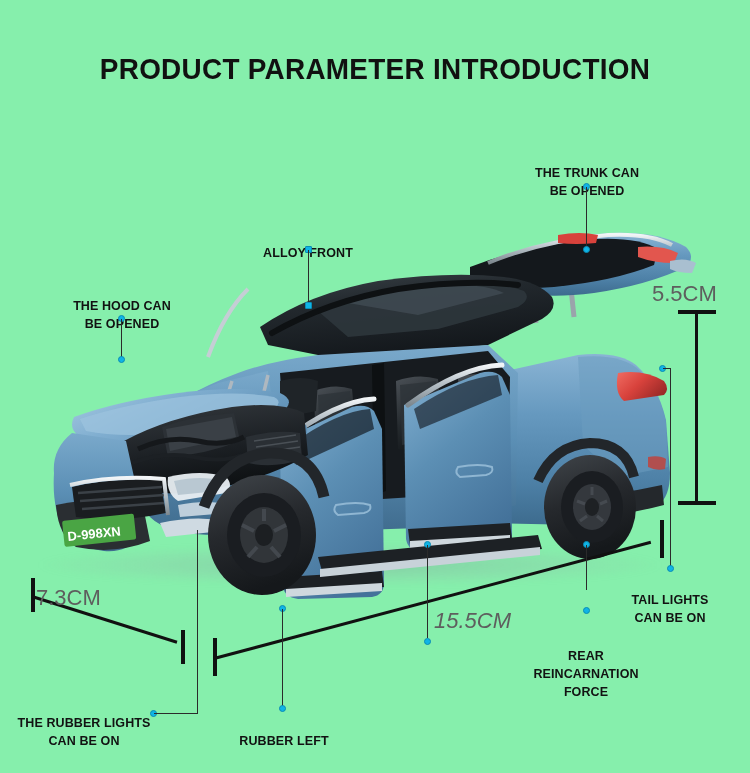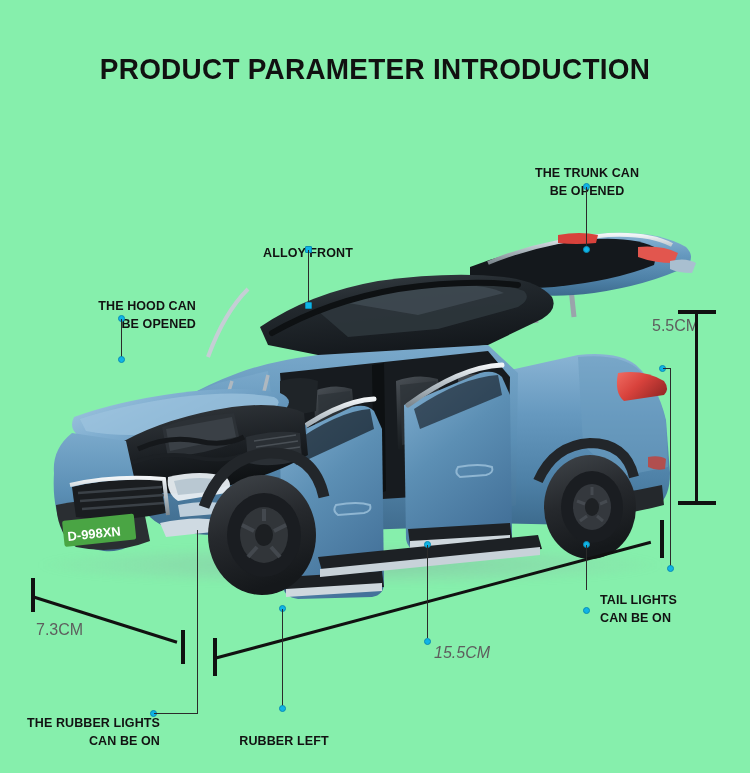--- a/index.html
+++ b/index.html
@@ -36,32 +36,31 @@
     position:absolute;
     font-size:12.5px;
     font-weight:bold;
     color:#121212;
     line-height:18px;
     letter-spacing:0.1px;
     white-space:pre-line;
     text-align:center;
     margin-top:16px;
   }
-  .callout.left   { text-align:right; }
-  .callout.right  { text-align:left; }
+  .callout.left   { text-align:center; }
+  .callout.right  { text-align:center; }
 
   
   .dimtext {
     position:absolute;
-    font-size:16px;
+    font-size:22px;
     font-weight:400;
     color:#5e5e5e;
     letter-spacing:0px;
     white-space:nowrap;
-    margin-top:36px;
   }
 
   
   .leader {
     position:absolute;
     background:#2b2b2b;
   }
   .leader.v { width:1.4px; }
   .leader.h { height:1.4px; }
 
@@ -378,20 +377,23 @@
 CAN BE ON</div>
 
   <div class="dimcap v" style="left:213px; top:638px; height:38px;"></div>
   <div class="slantline" style="left:214px; top:657px; width:452px; transform:rotate(-14.9deg);"></div>
   <div class="dimcap v" style="left:660px; top:520px; height:38px;"></div>
   <div class="dimtext" style="left:434px; top:608px;font-style:italic;">15.5CM</div>
 
   <div class="dot" style="left:583px; top:541px;"></div>
   <div class="leader v" style="left:586px; top:545px; height:45px;"></div>
   <div class="dot" style="left:583px; top:607px;"></div>
+  <div class="callout" style="left:516px; top:631px; width:140px;">REAR
+REINCARNATION
+FORCE</div>
 
   <div class="dot" style="left:424px; top:541px;"></div>
   <div class="leader v" style="left:427px; top:545px; height:93px;"></div>
   <div class="dot" style="left:424px; top:638px;"></div>
 
   <div class="dot" style="left:279px; top:605px;"></div>
   <div class="leader v" style="left:282px; top:609px; height:100px;"></div>
   <div class="dot" style="left:279px; top:705px;"></div>
   <div class="callout" style="left:222px; top:716px; width:124px;">RUBBER LEFT</div>
 

